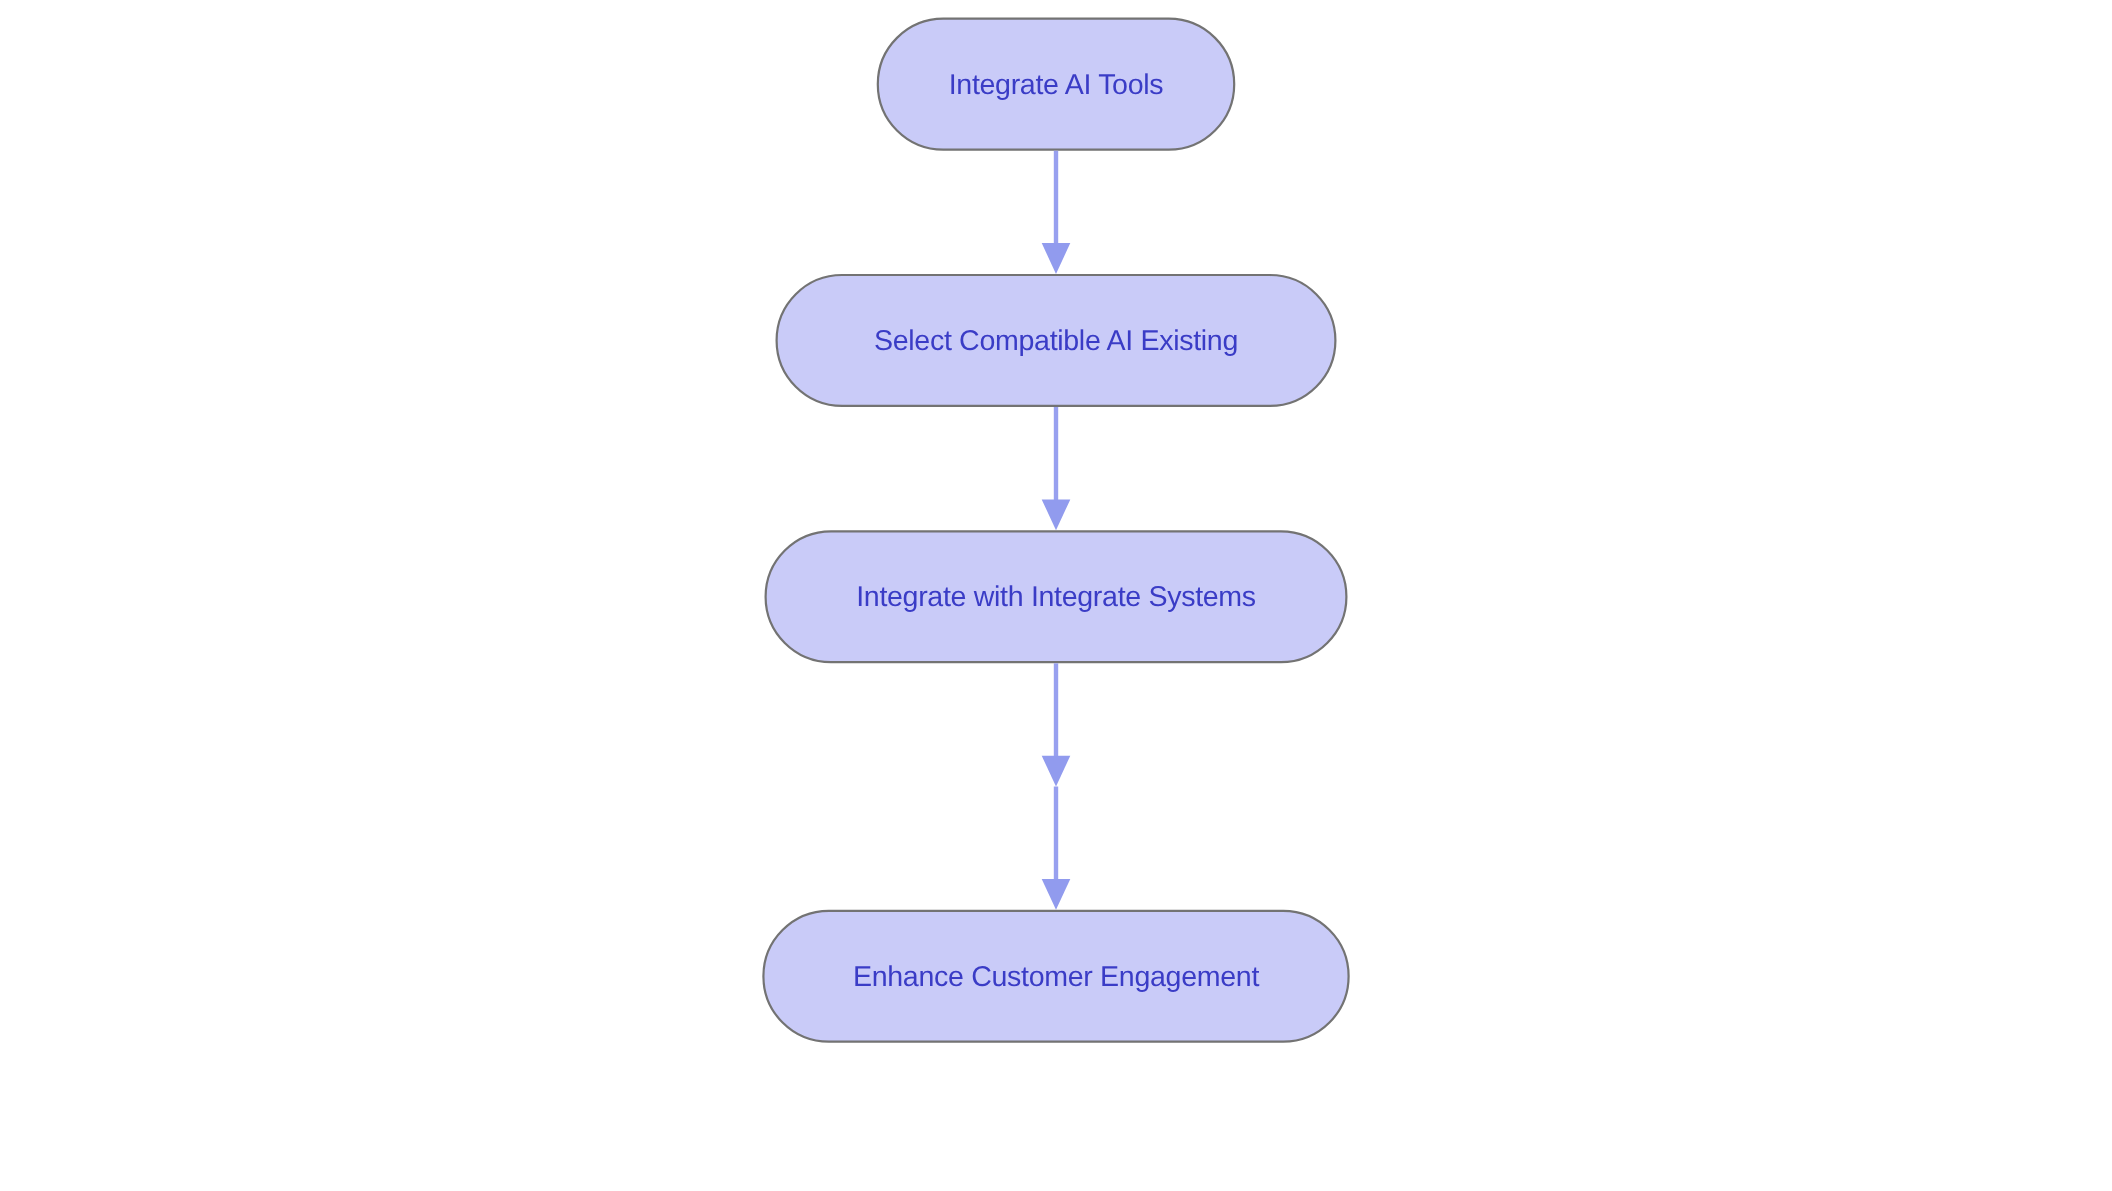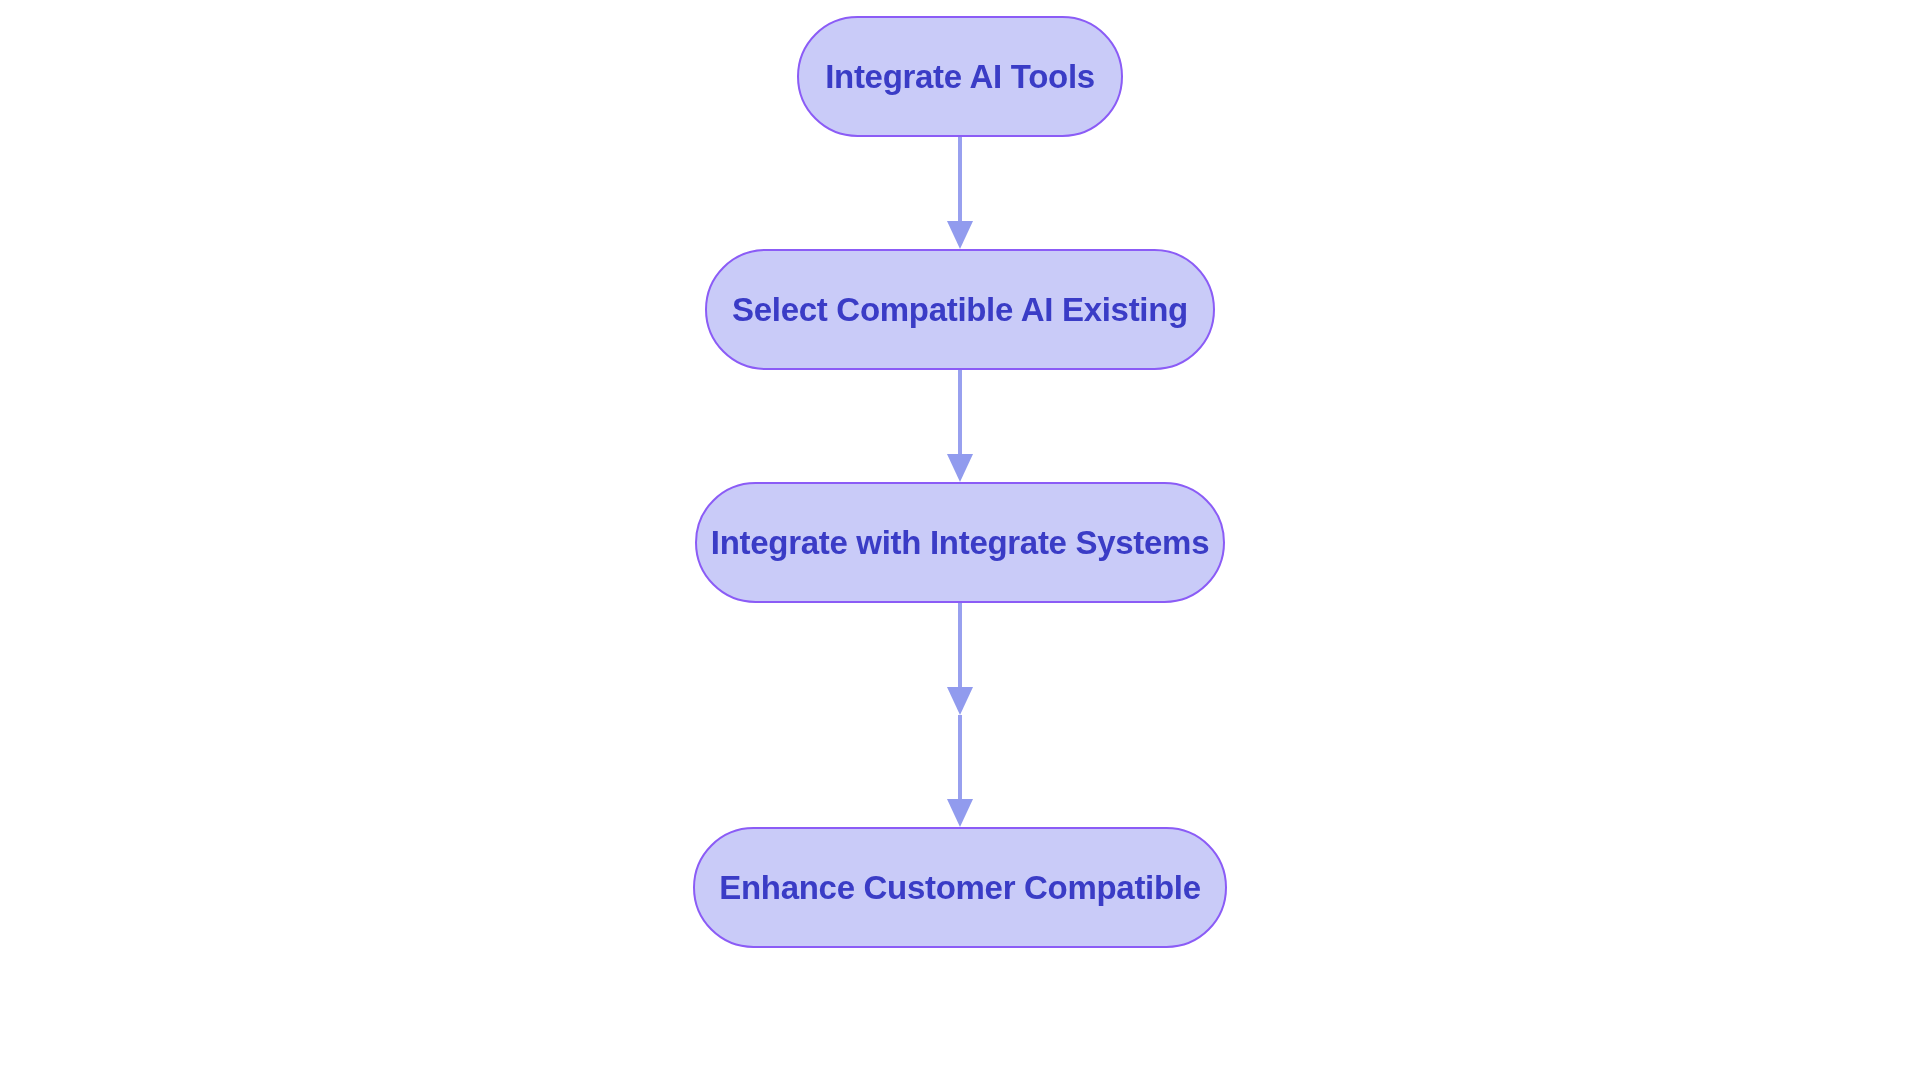--- a/index.html
+++ b/index.html
@@ -25,31 +25,30 @@
     flex-direction: column;
     align-items: center;
     padding-top: 16px;
     box-sizing: border-box;
   }
   .node {
     flex: 0 0 auto;
     height: 121px;
     box-sizing: border-box;
     background: #c9cbf8;
-    border: 2px solid #8b5cf6;
+    border: 2px solid #737373;
     border-radius: 61px;
     color: #3a3cc6;
-    font-size: 33px;
+    font-size: 26px;
     letter-spacing: -0.3px;
     display: flex;
     align-items: center;
     justify-content: center;
     white-space: nowrap;
     text-align: center;
-    font-weight: bold;
   }
   .node-w1 { width: 326px; }
   .node-w2 { width: 510px; }
   .node-w3 { width: 530px; }
   .node-w4 { width: 230px; }
   .node-w5 { width: 534px; }
   .connector {
     flex: 0 0 auto;
     height: 112px;
     width: 30px;
@@ -105,17 +104,17 @@
       <div class="head"></div>
     </div>
 
 
     <div class="connector">
       <div class="line"></div>
       <div class="head"></div>
     </div>
 
     <div class="node node-w5">
-      <span>Enhance Customer Compatible</span>
+      <span>Enhance Customer Engagement</span>
     </div>
 
   </div>
 </div>
 
 </body></html>

